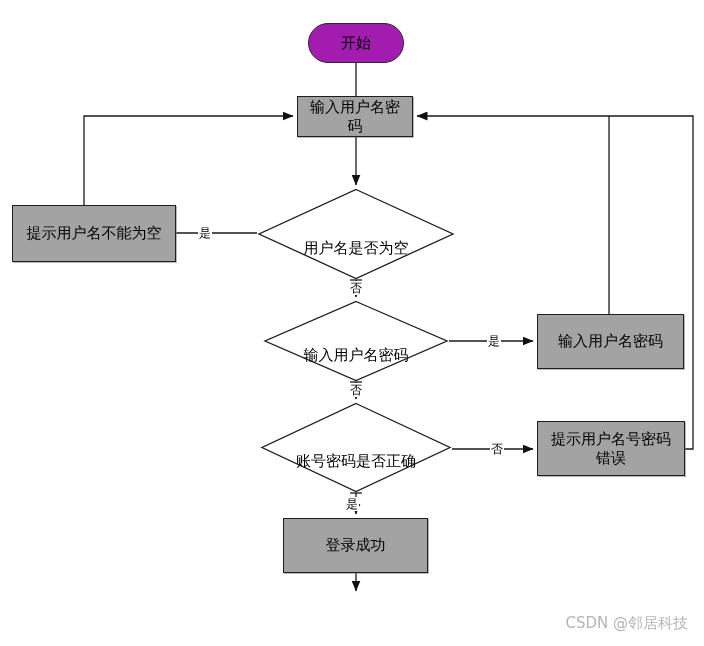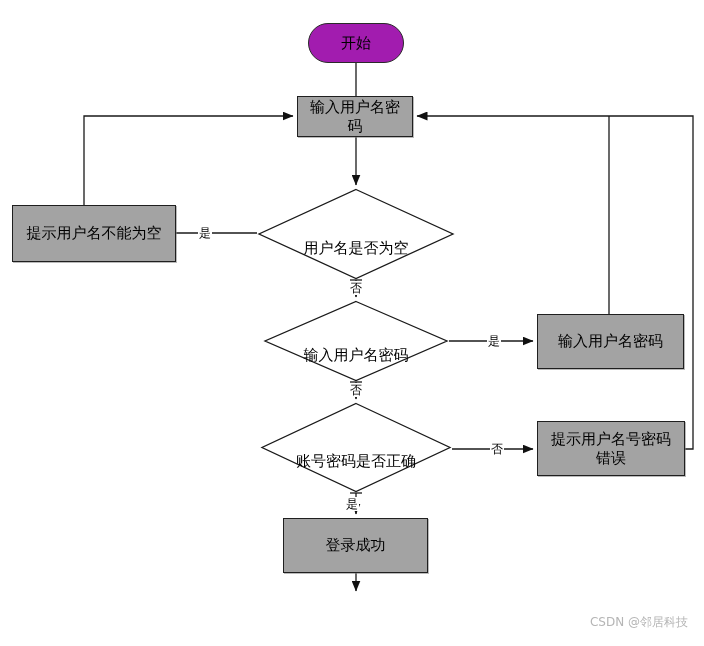--- a/index.html
+++ b/index.html
@@ -15,21 +15,21 @@
         text-align:center;line-height:19px;}
   .rect{background:#a3a3a3;border:1.5px solid #1f1f1f;
         box-shadow:1px 1px 0 rgba(130,130,130,.55);}
   .oval{background:#a21caf;border:1.8px solid #2a2a2a;}
   .diamond .dshape{position:absolute;left:0;top:0;}
   .diamond .nlabel{position:relative;z-index:1;margin-top:28px;}
   .dpoly{fill:#ffffff;stroke:#1a1a1a;stroke-width:1.3;}
   .elabel{position:absolute;transform:translate(-50%,-50%);font-size:12px;
           background:#ffffff;padding:0 1px;line-height:14px;z-index:2;}
   #watermark{position:absolute;left:536px;top:614px;width:152px;
-             font-size:12px;color:#b5b5b5;text-align:right;white-space:nowrap;
+             font-size:15px;color:#b5b5b5;text-align:right;white-space:nowrap;
              text-shadow:1px 1px 0 rgba(255,255,255,.9);}
 </style>
 </head>
 <body>
 
 <div id="canvas">
 
   <svg id="edges" width="704" height="646">
     <defs>
       <marker id="arr" markerWidth="12" markerHeight="9" refX="10.5" refY="4.5" orient="auto" markerUnits="userSpaceOnUse">

